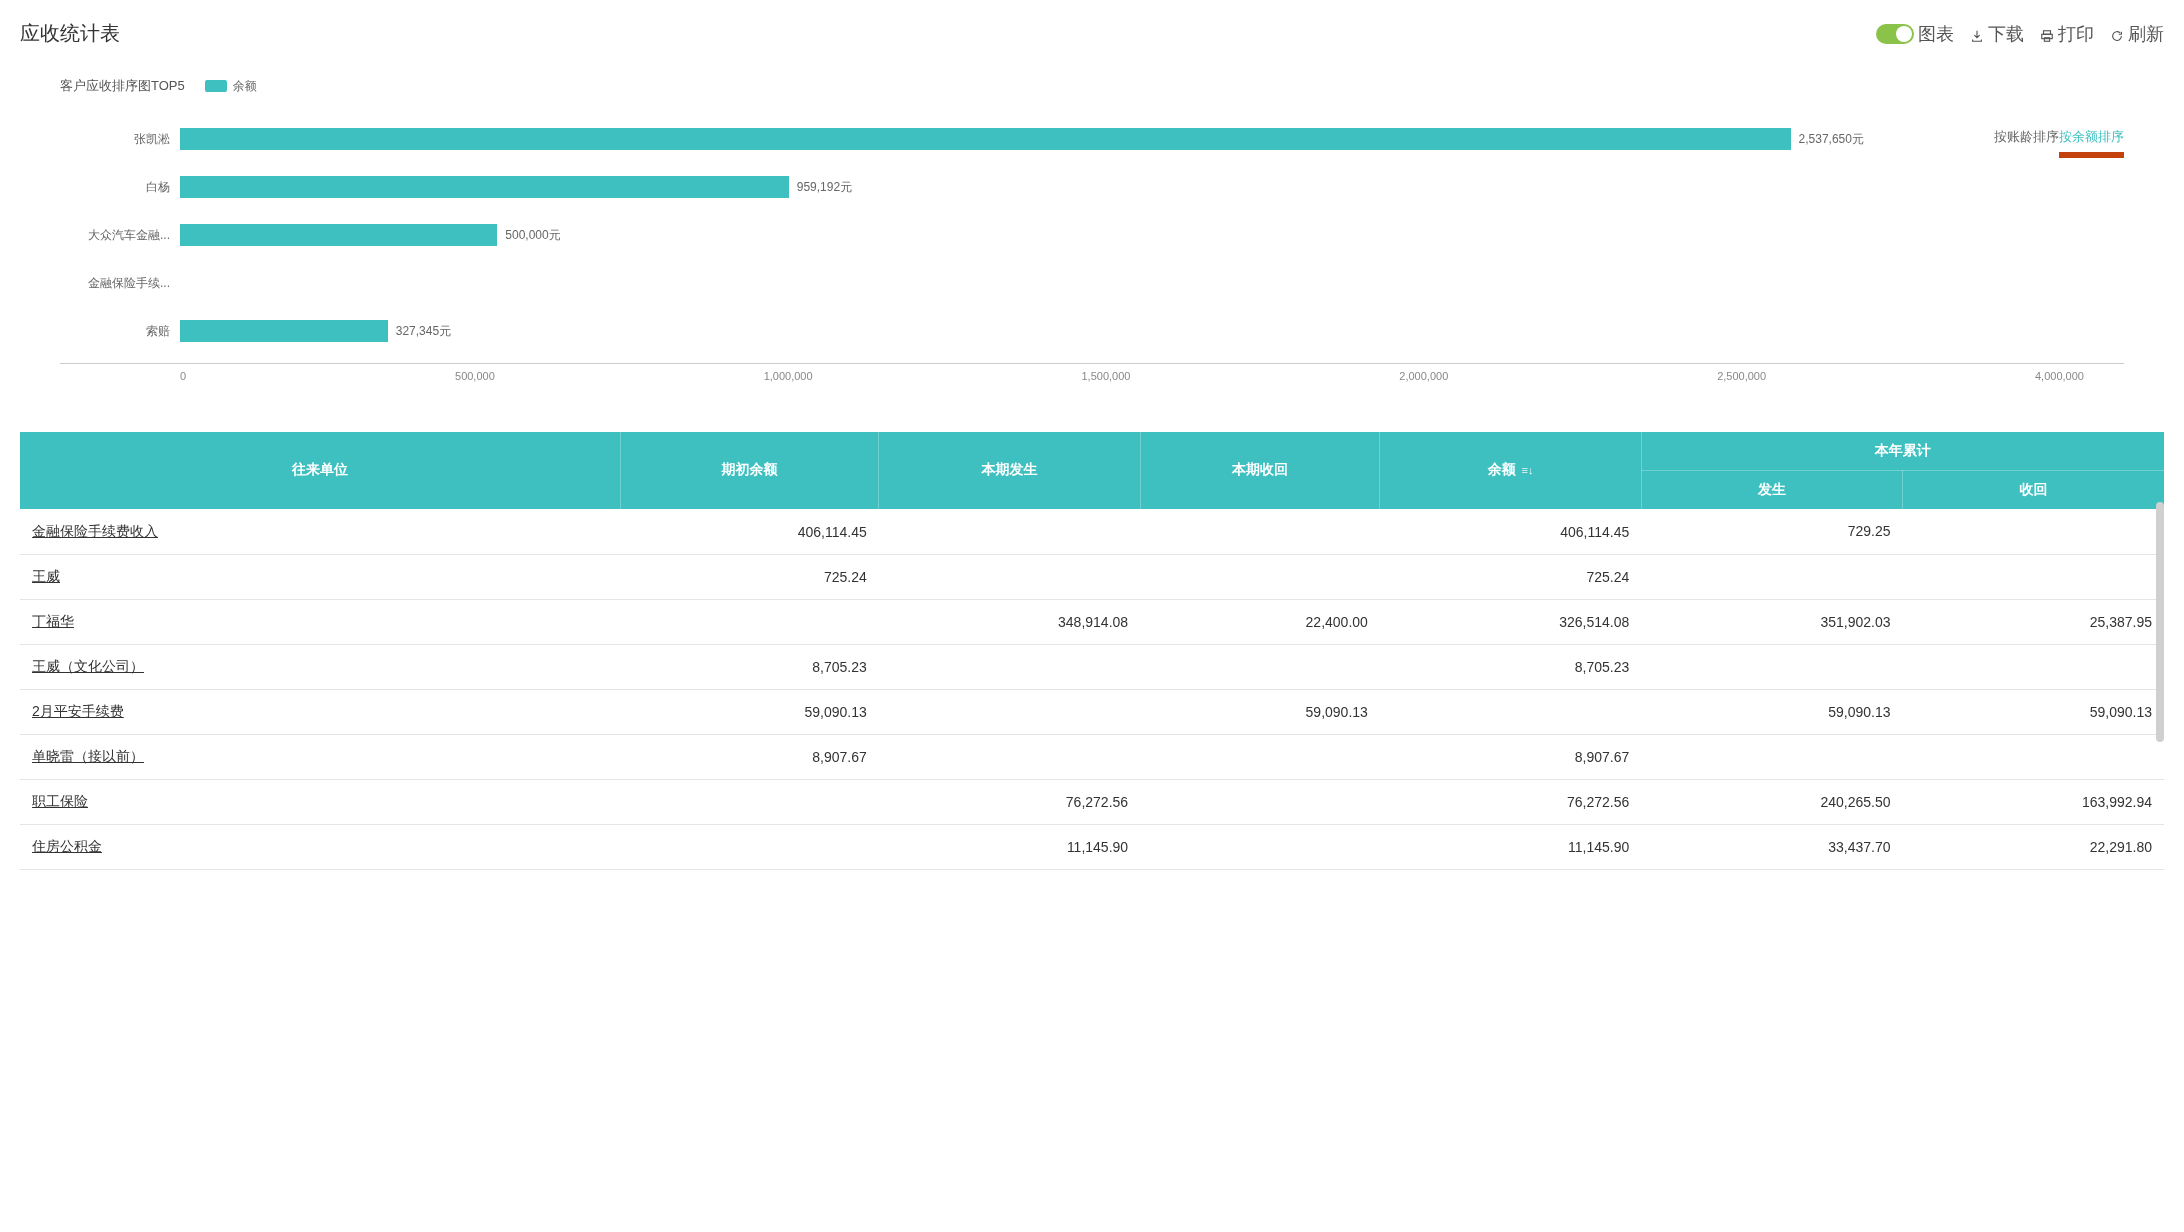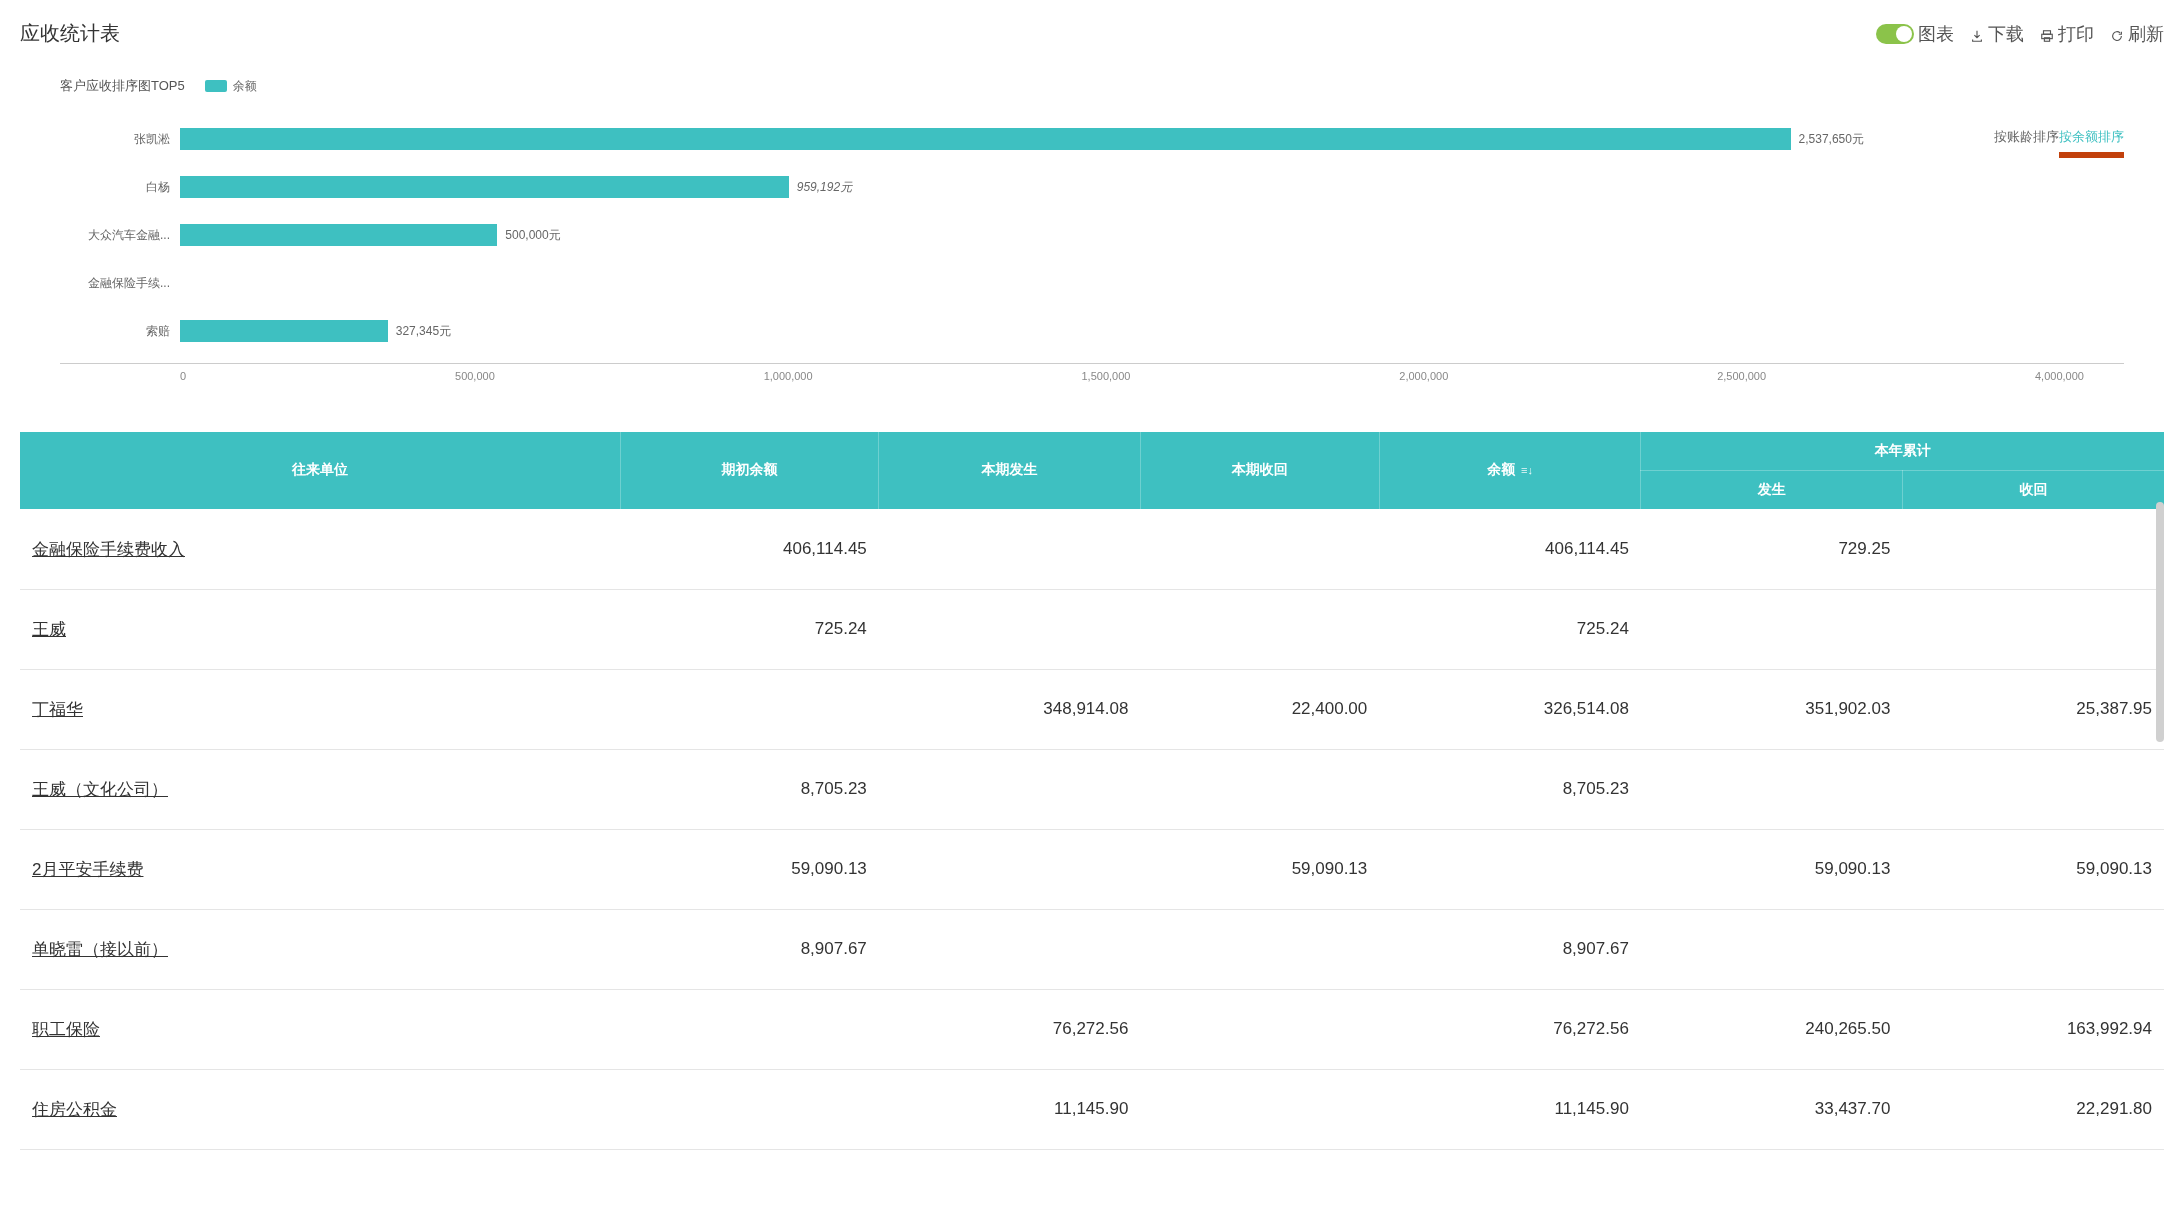--- a/index.html
+++ b/index.html
@@ -81,22 +81,22 @@
 .table-section { margin-top: 20px; position: relative; }
 table { width: 100%; border-collapse: collapse; }
 thead { background: #3ec0c1; color: #fff; }
 th {
   padding: 10px 12px; font-weight: bold; text-align: center;
   font-size: 14px; border-right: 1px solid rgba(255,255,255,0.25);
 }
 th:last-child { border-right: none; }
 .th-group-top th { border-bottom: 1px solid rgba(255,255,255,0.25); }
 tbody td {
-  padding: 28px 12px; border-bottom: 1px solid #e5e5e5;
-  text-align: right; color: #333; font-size: 17px;
+  padding: 13px 12px; border-bottom: 1px solid #e5e5e5;
+  text-align: right; color: #333; font-size: 14px;
 }
 tbody td:first-child { text-align: left; }
 tbody td:first-child span { text-decoration: underline; cursor: pointer; }
 .sort-icon { font-size: 11px; margin-left: 2px; opacity: 0.9; }
 .scroll-indicator {
   position: absolute; right: 0; top: 70px; width: 8px; height: 240px;
   background: #d0d0d0; border-radius: 4px;
 }
 </style>
 </head>
@@ -156,21 +156,21 @@
           <div class="bar-label">张凯淞</div>
           <div class="bar-track">
             <div class="bar-fill" style="width: 84.5883%;"></div>
             <div class="bar-value" style="left: 84.5883%;">2,537,650元</div>
           </div>
         </div>
         <div class="bar-row">
           <div class="bar-label">白杨</div>
           <div class="bar-track">
             <div class="bar-fill" style="width: 31.9731%;"></div>
-            <div class="bar-value" style="left: 31.9731%; font-style: italic;">959,192元</div>
+            <div class="bar-value" style="left: 31.9731%;">959,192元</div>
           </div>
         </div>
         <div class="bar-row">
           <div class="bar-label">大众汽车金融...</div>
           <div class="bar-track">
             <div class="bar-fill" style="width: 16.6667%;"></div>
             <div class="bar-value" style="left: 16.6667%;">500,000元</div>
           </div>
         </div>
         <div class="bar-row">

